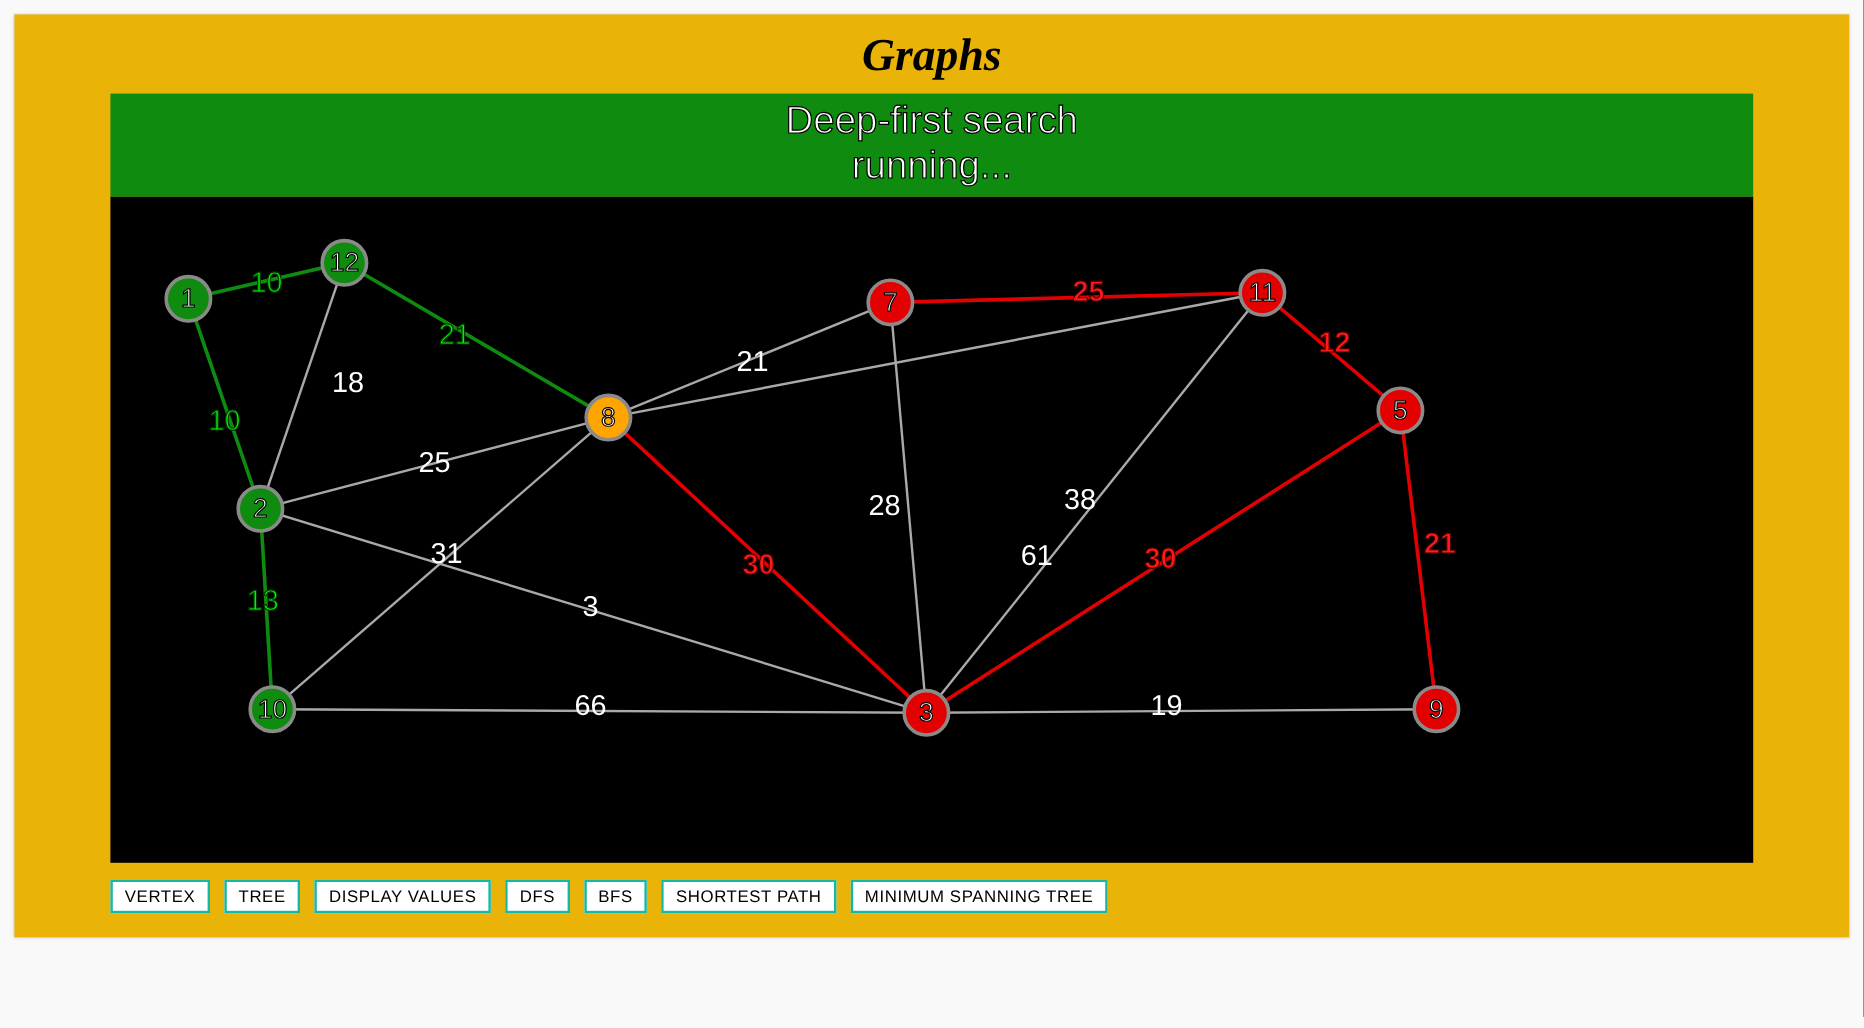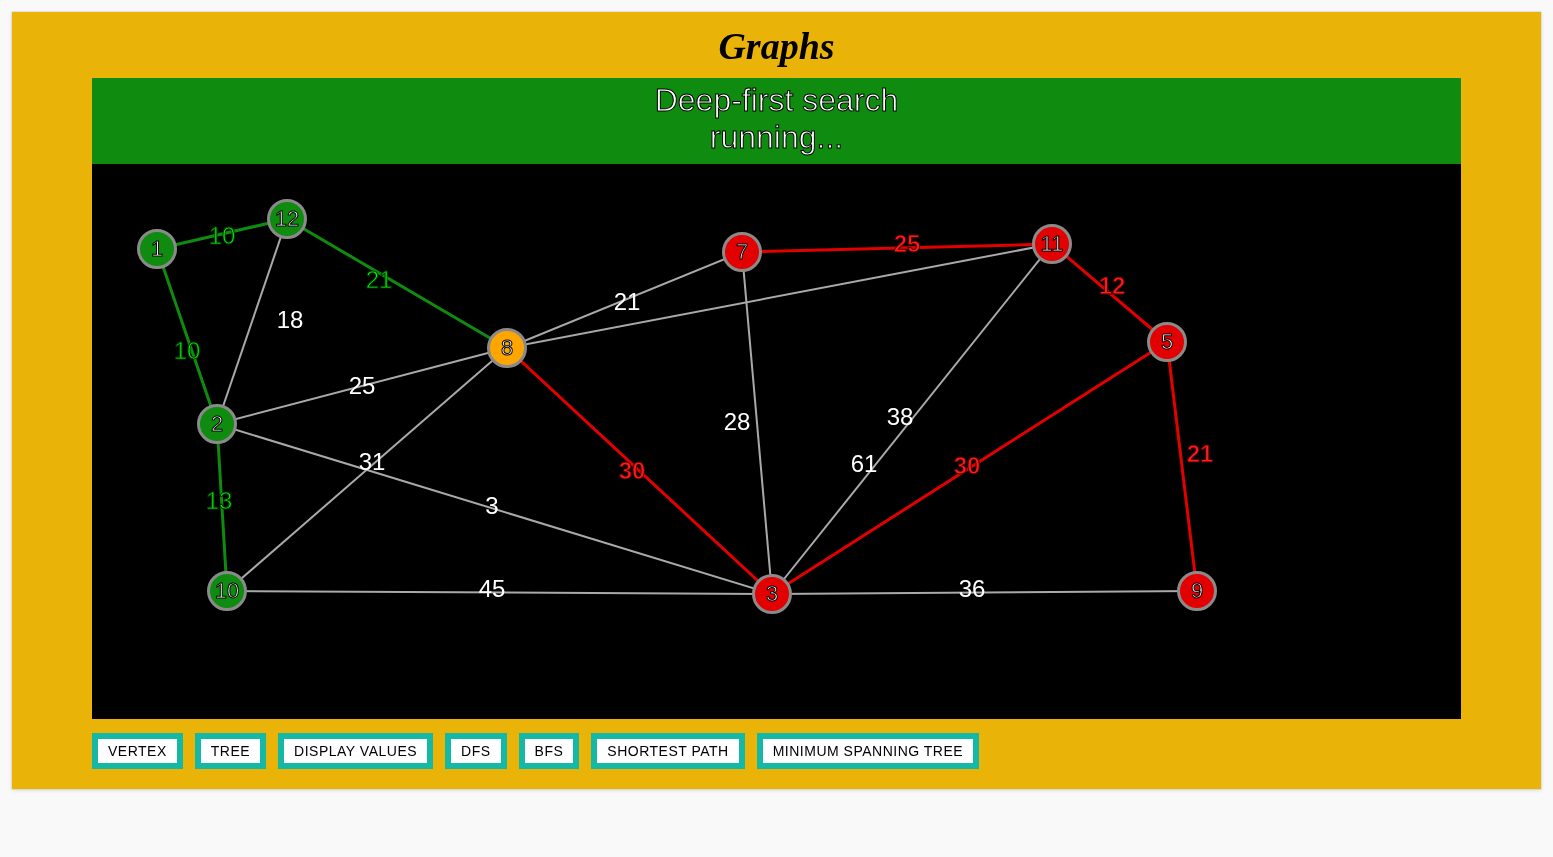--- a/index.html
+++ b/index.html
@@ -82,21 +82,21 @@
     .lab-red   { color: #ff1a1a; -webkit-text-stroke: 1px #400; font-weight: bold; }
 
     .toolbar {
       padding: 14px 80px 0 80px;
       display: flex;
       gap: 12px;
       flex-wrap: wrap;
     }
     .toolbar button {
       background: #fff;
-      border: 6px solid #14b8a6;
+      border: 2px solid #14b8a6;
       padding: 4px 10px;
       font-size: 14px;
       letter-spacing: 0.5px;
       cursor: pointer;
       font-family: inherit;
     }
     .velocity {
       text-align: center;
       padding-top: 18px;
     }
@@ -155,29 +155,29 @@
     <div class="elabel lab-green" style="left: 130px; top: 72px;">10</div>
         <div class="elabel lab-green" style="left: 95px; top: 187px;">10</div>
         <div class="elabel lab-green" style="left: 287px; top: 116px;">21</div>
         <div class="elabel lab-white" style="left: 165px; top: 156px; margin-left: 33px;">18</div>
         <div class="elabel lab-white" style="left: 270px; top: 222px;">25</div>
         <div class="elabel lab-green" style="left: 127px; top: 337px; text-align: right;">13</div>
         <div class="elabel lab-white" style="left: 280px; top: 298px;">31</div>
         <div class="elabel lab-white" style="left: 535px; top: 138px;">21</div>
         <div class="elabel lab-red" style="left: 540px; top: 307px;">30</div>
         <div class="elabel lab-white" style="left: 400px; top: 342px;">3</div>
-        <div class="elabel lab-white" style="left: 400px; top: 425px;">45</div>
+        <div class="elabel lab-white" style="left: 400px; top: 425px;">66</div>
         <div class="elabel lab-white" style="left: 645px; top: 258px;">28</div>
         <div class="elabel lab-red" style="left: 815px; top: 80px;">25</div>
         <div class="elabel lab-white" style="left: 808px; top: 253px;">38</div>
         <div class="elabel lab-red" style="left: 875px; top: 302px;">30</div>
         <div class="elabel lab-white" style="left: 772px; top: 300px;">61</div>
         <div class="elabel lab-red" style="left: 1020px; top: 122px;">12</div>
         <div class="elabel lab-red" style="left: 1108px; top: 290px;">21</div>
-        <div class="elabel lab-white" style="left: 880px; top: 425px;">36</div>
+        <div class="elabel lab-white" style="left: 880px; top: 425px;">19</div>
         <div class="node node-green" style="left: 65px; top: 85px;">1</div>
         <div class="node node-green" style="left: 195px; top: 55px;">12</div>
         <div class="node node-green" style="left: 125px; top: 260px;">2</div>
         <div class="node node-green" style="left: 135px; top: 427px;">10</div>
         <div class="node node-orange" style="left: 415px; top: 184px;">8</div>
         <div class="node node-red" style="left: 650px; top: 88px;">7</div>
         <div class="node node-red" style="left: 960px; top: 80px;">11</div>
         <div class="node node-red" style="left: 1075px; top: 178px;">5</div>
         <div class="node node-red" style="left: 680px; top: 430px;">3</div>
         <div class="node node-red" style="left: 1105px; top: 427px;">9</div>

